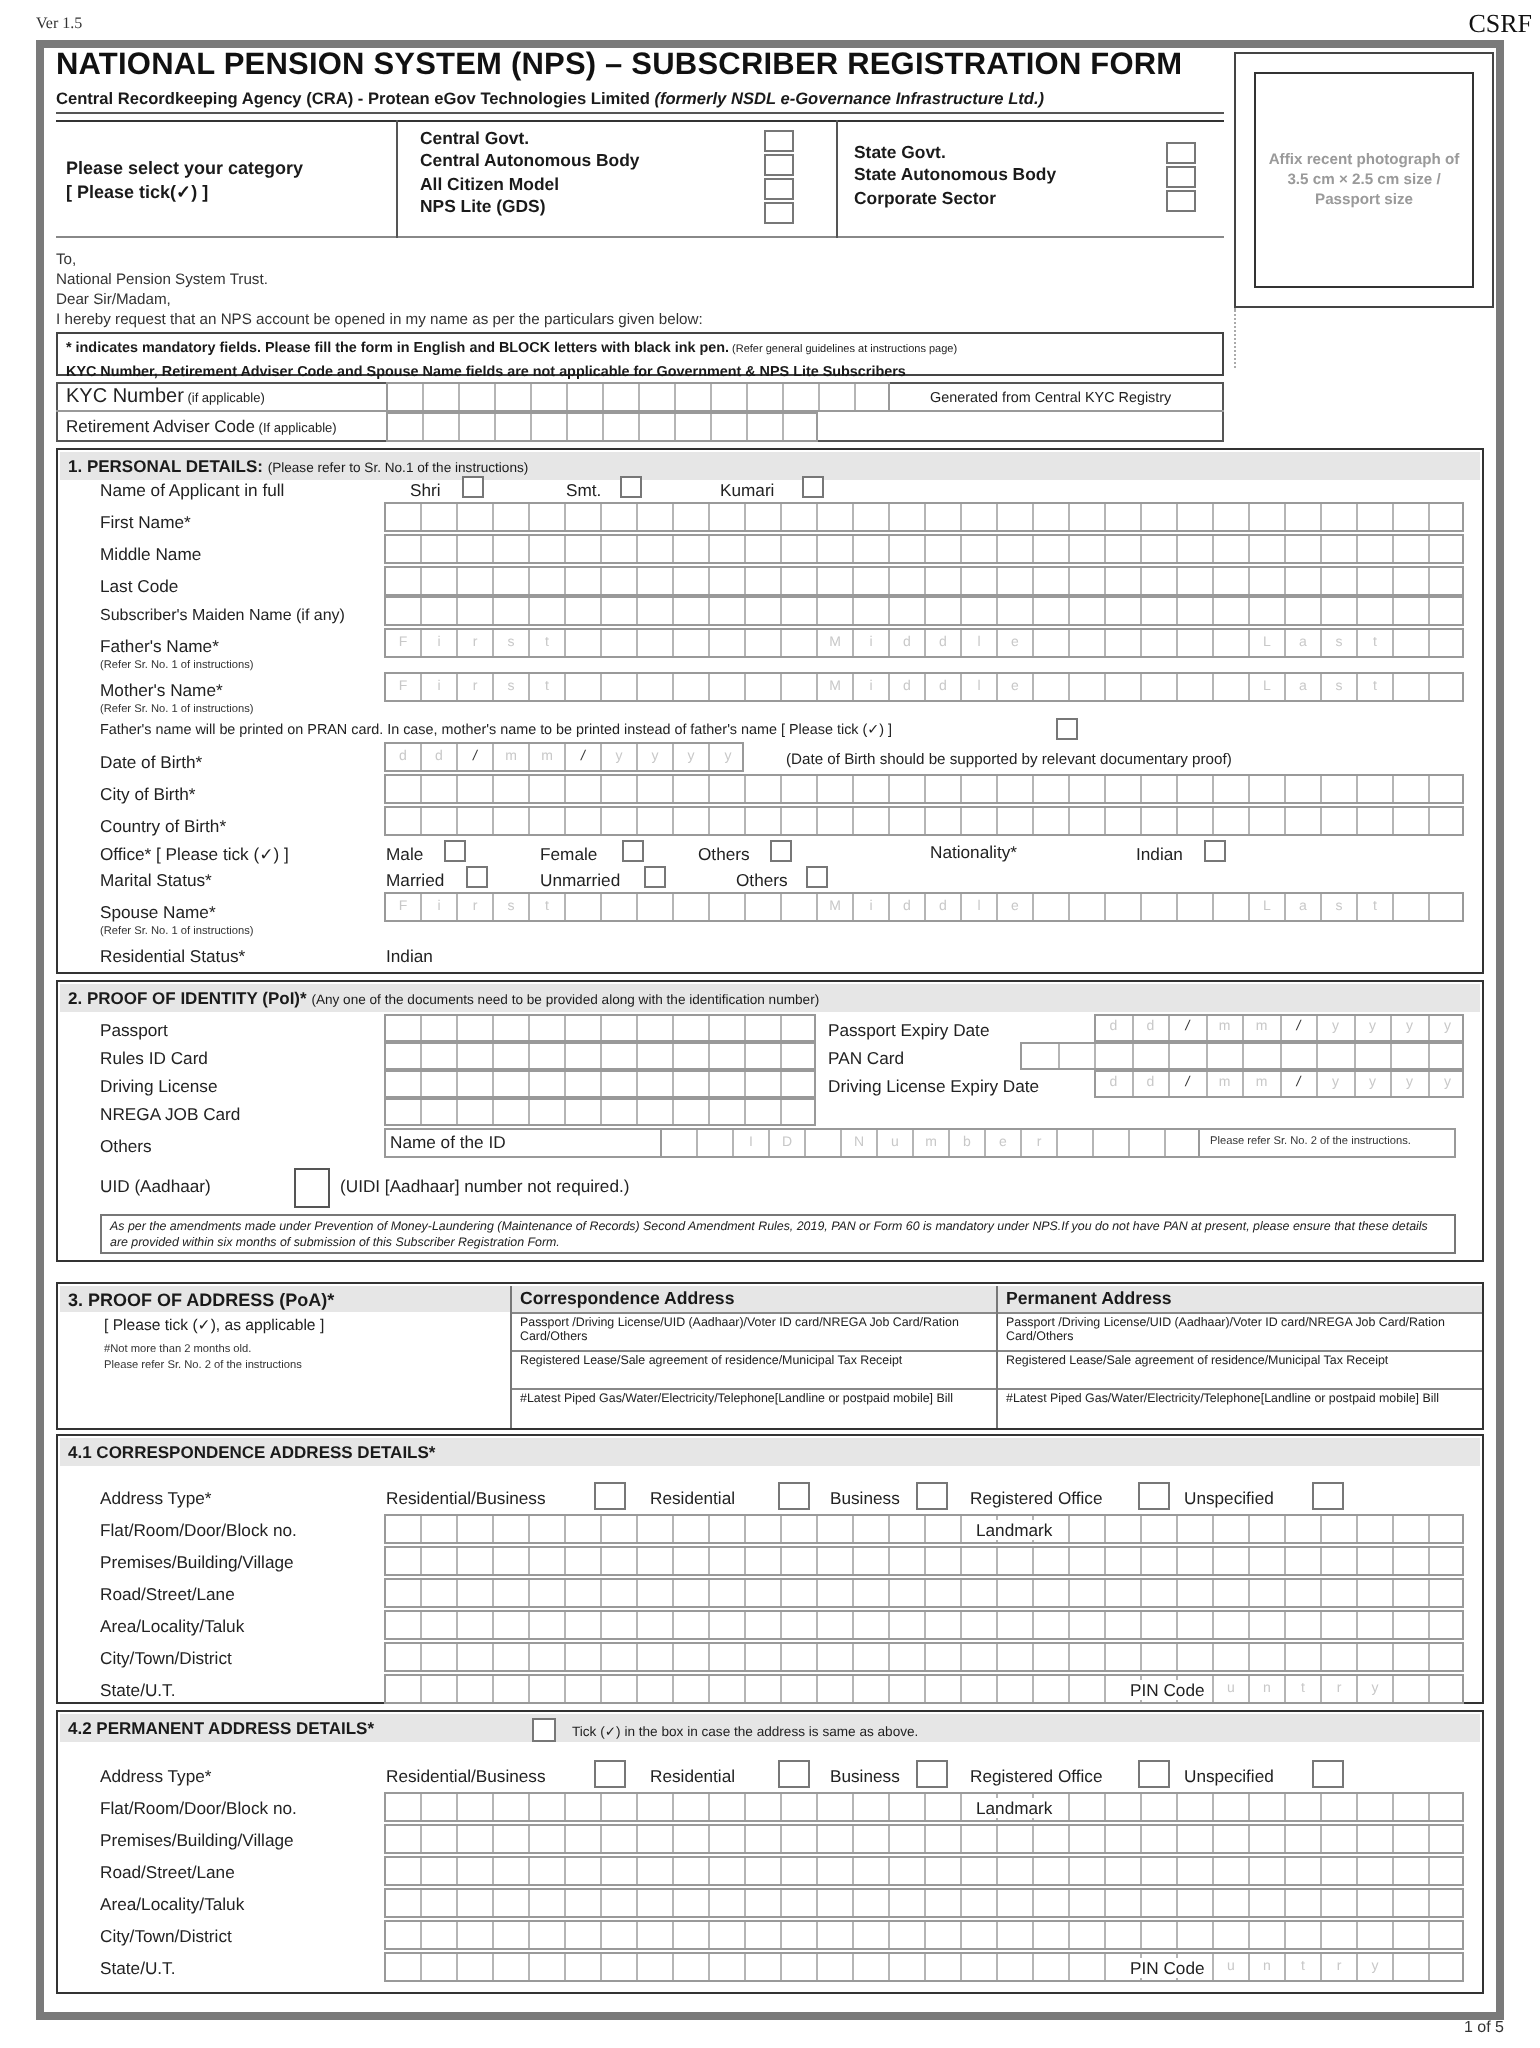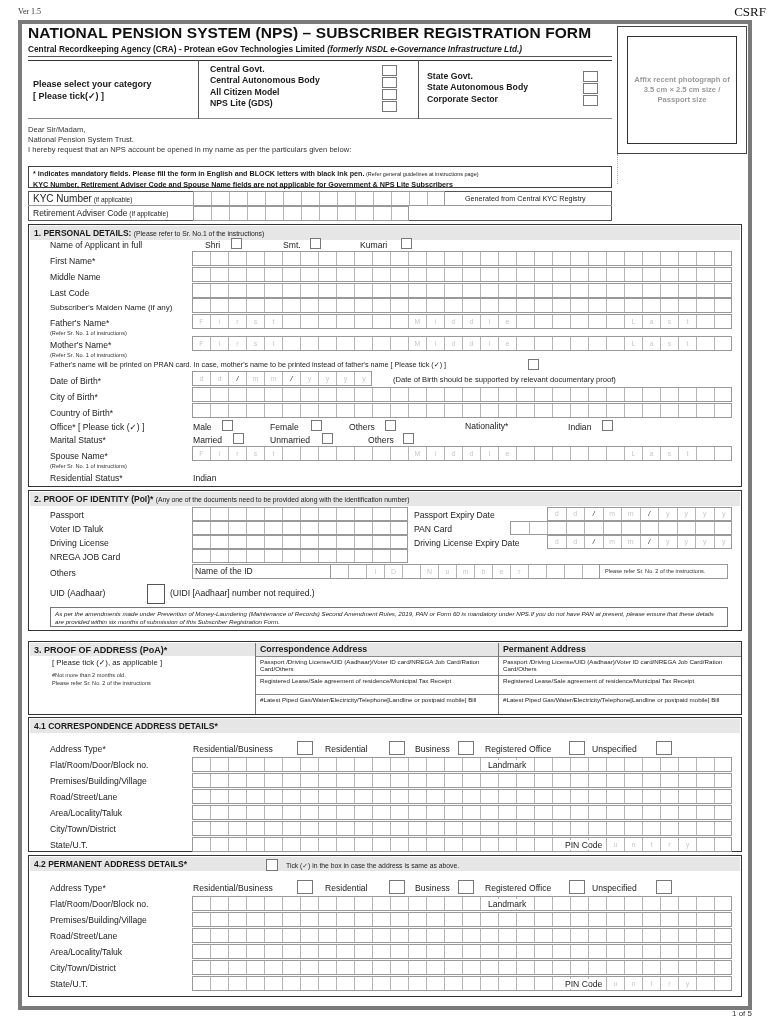--- a/index.html
+++ b/index.html
@@ -79,22 +79,23 @@
 <div class="abs cat-opt" style="left:427px;top:71px;">
   <div>State Govt.</div>
   <div>State Autonomous Body</div>
   <div>Corporate Sector</div>
 </div>
 <div class="chk" style="left:583px;top:71px;"></div>
 <div class="chk" style="left:583px;top:83px;"></div>
 <div class="chk" style="left:583px;top:95px;"></div>
 
 <div class="abs letter">
+  <div>To,</div>
+  <div>National Pension System Trust.</div>
   <div>Dear Sir/Madam,</div>
-  <div>National Pension System Trust.</div>
   <div>I hereby request that an NPS account be opened in my name as per the particulars given below:</div>
 </div>
 
 <div class="abs notice">
   <div><span>* indicates mandatory fields. Please fill the form in English and BLOCK letters with black ink pen.</span><small> (Refer general guidelines at instructions page)</small></div>
   <div>KYC Number, Retirement Adviser Code and Spouse Name fields are not applicable for Government &amp; NPS Lite Subscribers</div>
 </div>
 
 <div class="abs kyc"></div>
 <div class="abs" style="left:28px;top:205px;width:584px;height:1px;background:#999;"></div>
@@ -515,21 +516,21 @@
     <div class="c" style="width: 18.5px; line-height: 12px; color: rgb(51, 51, 51); font-style: italic;">/</div>
     <div class="c" style="width: 18.5px; line-height: 12px;">m</div>
     <div class="c" style="width: 18.5px; line-height: 12px;">m</div>
     <div class="c" style="width: 18.5px; line-height: 12px; color: rgb(51, 51, 51); font-style: italic;">/</div>
     <div class="c" style="width: 18.5px; line-height: 12px;">y</div>
     <div class="c" style="width: 18.5px; line-height: 12px;">y</div>
     <div class="c" style="width: 18.5px; line-height: 12px;">y</div>
     <div class="c" style="width: 18.5px; line-height: 12px;">y</div>
   </div>
 
-<div class="lbl" style="left:50px;top:524px;">Voter ID Taluk</div>
+<div class="lbl" style="left:50px;top:524px;">Rules ID Card</div>
 <div class="grid" style="left: 192px; top: 521px; height: 14px; width: 216px;">
     <div class="c" style="width: 18px; line-height: 12px;"></div>
     <div class="c" style="width: 18px; line-height: 12px;"></div>
     <div class="c" style="width: 18px; line-height: 12px;"></div>
     <div class="c" style="width: 18px; line-height: 12px;"></div>
     <div class="c" style="width: 18px; line-height: 12px;"></div>
     <div class="c" style="width: 18px; line-height: 12px;"></div>
     <div class="c" style="width: 18px; line-height: 12px;"></div>
     <div class="c" style="width: 18px; line-height: 12px;"></div>
     <div class="c" style="width: 18px; line-height: 12px;"></div>

